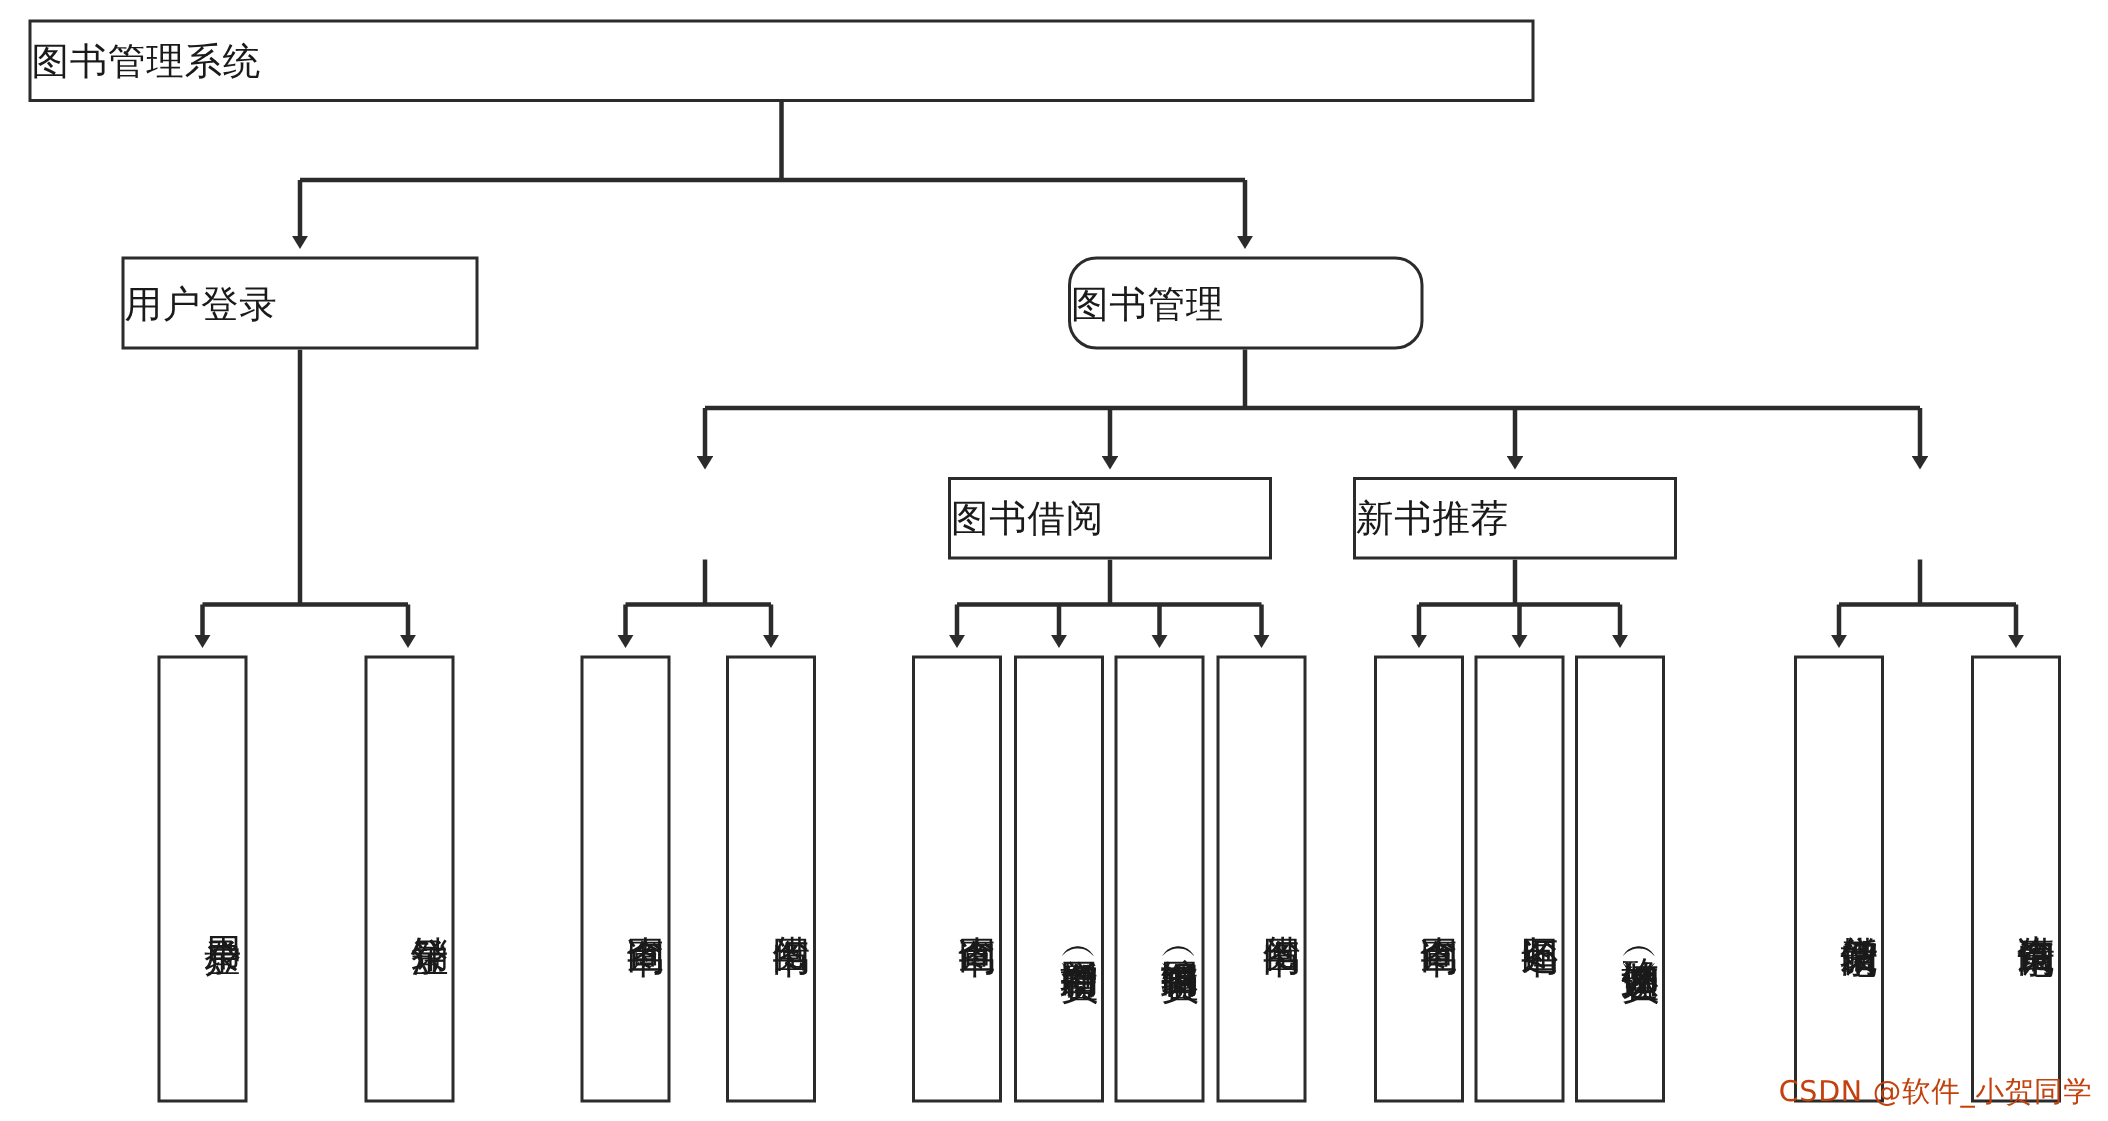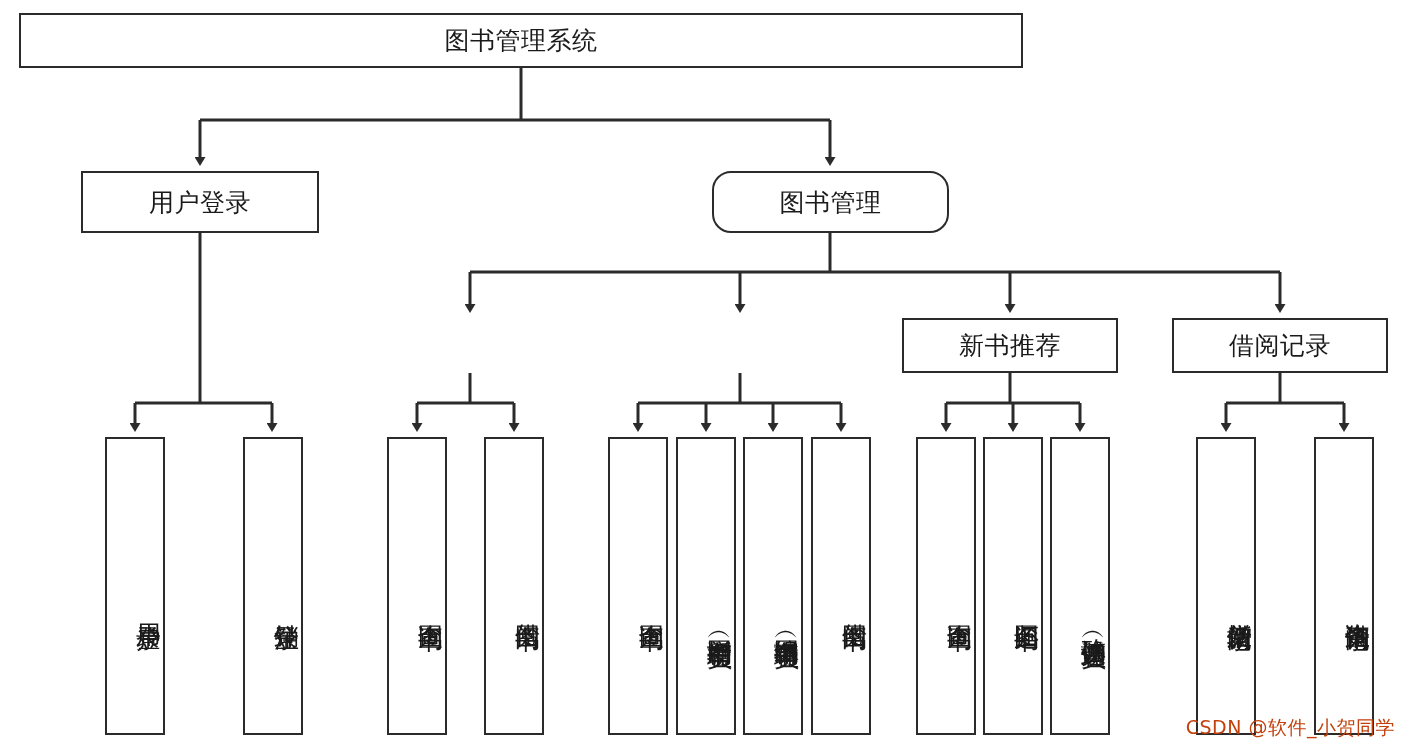--- a/index.html
+++ b/index.html
@@ -23,21 +23,21 @@
     height: 747px;
     pointer-events: none;
   }
   .node {
     position: absolute;
     box-sizing: border-box;
     background: #ffffff;
     border: 2.6px solid #2b2b2b;
     display: flex;
     align-items: center;
-    justify-content: center;
+    justify-content: flex-start;
     color: #1a1a1a;
     z-index: 2;
   }
   .node.horiz {
     font-size: 25px;
     letter-spacing: 0.5px;
     line-height: 1;
   }
   .node.vert {
     writing-mode: vertical-rl;
@@ -132,25 +132,25 @@
     <span class="node-label">图书管理系统</span>
   </div>
 
   <div class="node horiz" id="node-l2-0" style="left: 81px; top: 171px; width: 238px; height: 62px; border-color: rgb(43, 43, 43); background: rgb(255, 255, 255); color: rgb(26, 26, 26);">
     <span class="node-label">用户登录</span>
   </div>
   <div class="node horiz" id="node-l2-1" style="left: 712px; top: 171px; width: 237px; height: 62px; border-color: rgb(43, 43, 43); background: rgb(255, 255, 255); color: rgb(26, 26, 26); border-radius: 19px;">
     <span class="node-label">图书管理</span>
   </div>
 
+  <div class="node horiz" id="node-l3-1" style="left: 632px; top: 318px; width: 216px; height: 55px; border-color: rgb(43, 43, 43); background: rgb(255, 255, 255); color: rgb(26, 26, 26);">
+    <span class="node-label">图书借阅</span>
+  </div>
   <div class="node horiz" id="node-l3-2" style="left: 902px; top: 318px; width: 216px; height: 55px; border-color: rgb(43, 43, 43); background: rgb(255, 255, 255); color: rgb(26, 26, 26);">
     <span class="node-label">新书推荐</span>
-  </div>
-  <div class="node horiz" id="node-l3-3" style="left: 1172px; top: 318px; width: 216px; height: 55px; border-color: rgb(43, 43, 43); background: rgb(255, 255, 255); color: rgb(26, 26, 26);">
-    <span class="node-label">借阅记录</span>
   </div>
 
   <div class="node vert offmid" id="node-leaf-0" style="left: 105px; top: 437px; width: 60px; height: 298px; border-color: rgb(43, 43, 43); background: rgb(255, 255, 255); color: rgb(26, 26, 26);">
     <span class="node-label">用户登录</span>
   </div>
   <div class="node vert offmid" id="node-leaf-1" style="left: 243px; top: 437px; width: 60px; height: 298px; border-color: rgb(43, 43, 43); background: rgb(255, 255, 255); color: rgb(26, 26, 26);">
     <span class="node-label">注销登录</span>
   </div>
   <div class="node vert offmid" id="node-leaf-2" style="left: 387px; top: 437px; width: 60px; height: 298px; border-color: rgb(43, 43, 43); background: rgb(255, 255, 255); color: rgb(26, 26, 26);">
     <span class="node-label">查询图书</span>

